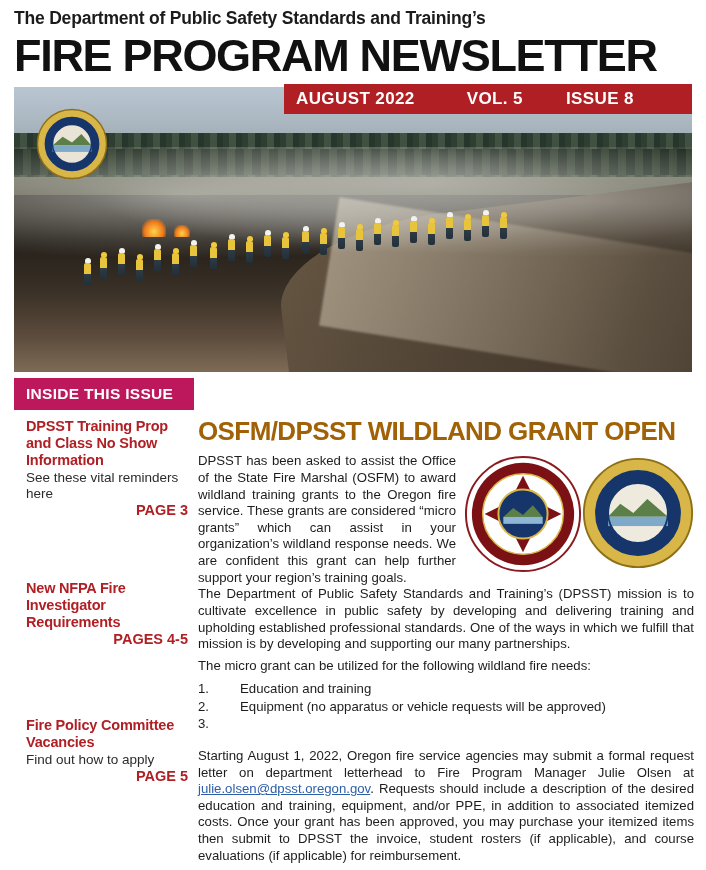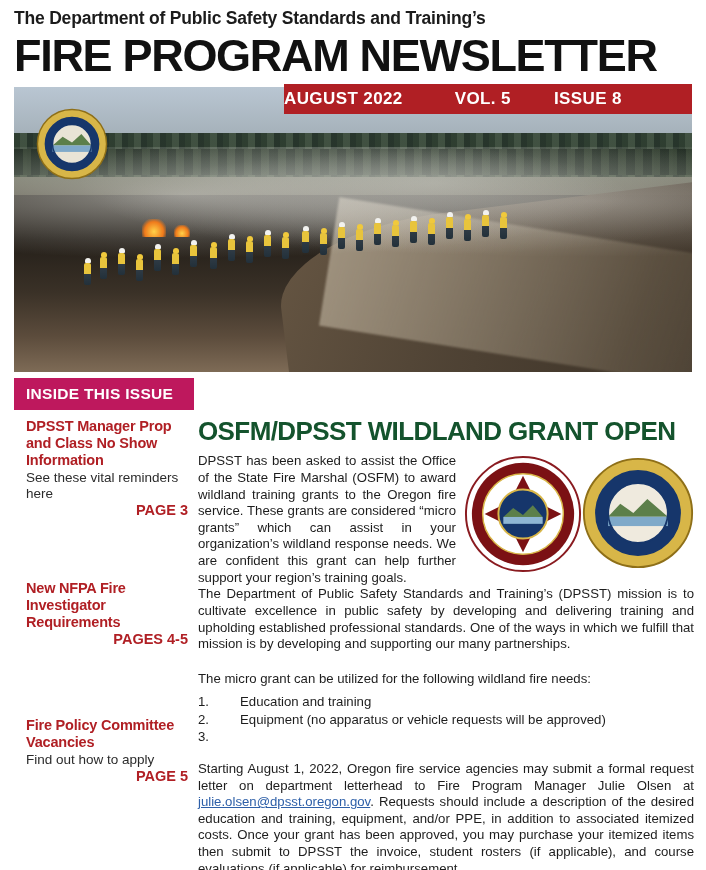--- a/index.html
+++ b/index.html
@@ -128,21 +128,21 @@
     left: 284px; top: 84px;
     width: 408px; height: 30px;
     background: #b01f24;
     display: flex;
     align-items: center;
     color: #ffffff;
     font-weight: bold;
     font-size: 17px;
     letter-spacing: 0.4px;
   }
-  .issuebar .date { margin-left: 0; }
+  .issuebar .date { margin-left: 12px; }
   .issuebar .vol { margin-left: 52px; }
   .issuebar .issue { margin-left: 43px; }
 
   
   .seal-hero {
     position: absolute; left: 36px; top: 108px;
     width: 72px; height: 72px;
   }
 
   
@@ -195,21 +195,21 @@
 
   
   .rightcol {
     position: absolute;
     left: 198px; top: 418px;
     width: 496px;
   }
   .article-head {
     font-size: 26px;
     font-weight: bold;
-    color: #14532d;
+    color: #a16207;
     letter-spacing: -0.6px;
     line-height: 1.05;
     margin-bottom: 8px;
     white-space: nowrap;
   }
   .body-text {
     font-size: 13.2px;
     line-height: 1.26;
     color: #1d1d1d;
     text-align: justify;
@@ -217,21 +217,21 @@
   .intro-wrap { position: relative; }
   .logos {
     float: right;
     width: 230px;
     height: 118px;
     margin: 2px 0 2px 8px;
     position: relative;
   }
   .logo-osfm { position: absolute; left: 0; top: 0; width: 118px; height: 118px; }
   .logo-dpsst { position: absolute; right: 0; top: 2px; width: 112px; height: 112px; }
-  .para { margin-top: 18px; }
+  .para { margin-top: 5px; }
   .list-line {
     display: flex;
     font-size: 13.2px;
     line-height: 1.3;
     color: #1d1d1d;
   }
   .list-num { width: 42px; flex: 0 0 42px; }
   a.link { color: #2d5fa8; text-decoration: underline; }
 </style>
 </head>
@@ -297,21 +297,21 @@
     <span class="date">AUGUST 2022</span>
     <span class="vol">VOL. 5</span>
     <span class="issue">ISSUE 8</span>
   </div>
 
   <div class="inside-banner">INSIDE THIS ISSUE</div>
 
   <div class="leftcol">
 
     <div class="toc-item" style="margin-bottom:62px;">
-      <div class="toc-title">DPSST Manager Prop and Class No Show Information</div>
+      <div class="toc-title">DPSST Training Prop and Class No Show Information</div>
       <div class="toc-sub">See these vital reminders here</div>
       <div class="toc-pagerow">
         <div class="toc-page">PAGE 3</div>
       </div>
     </div>
 
     <div class="toc-item" style="margin-bottom:70px;">
       <div class="toc-title">New NFPA Fire Investigator Requirements</div>
       <div class="toc-pagerow">
         <div class="toc-page">PAGES 4-5</div>

